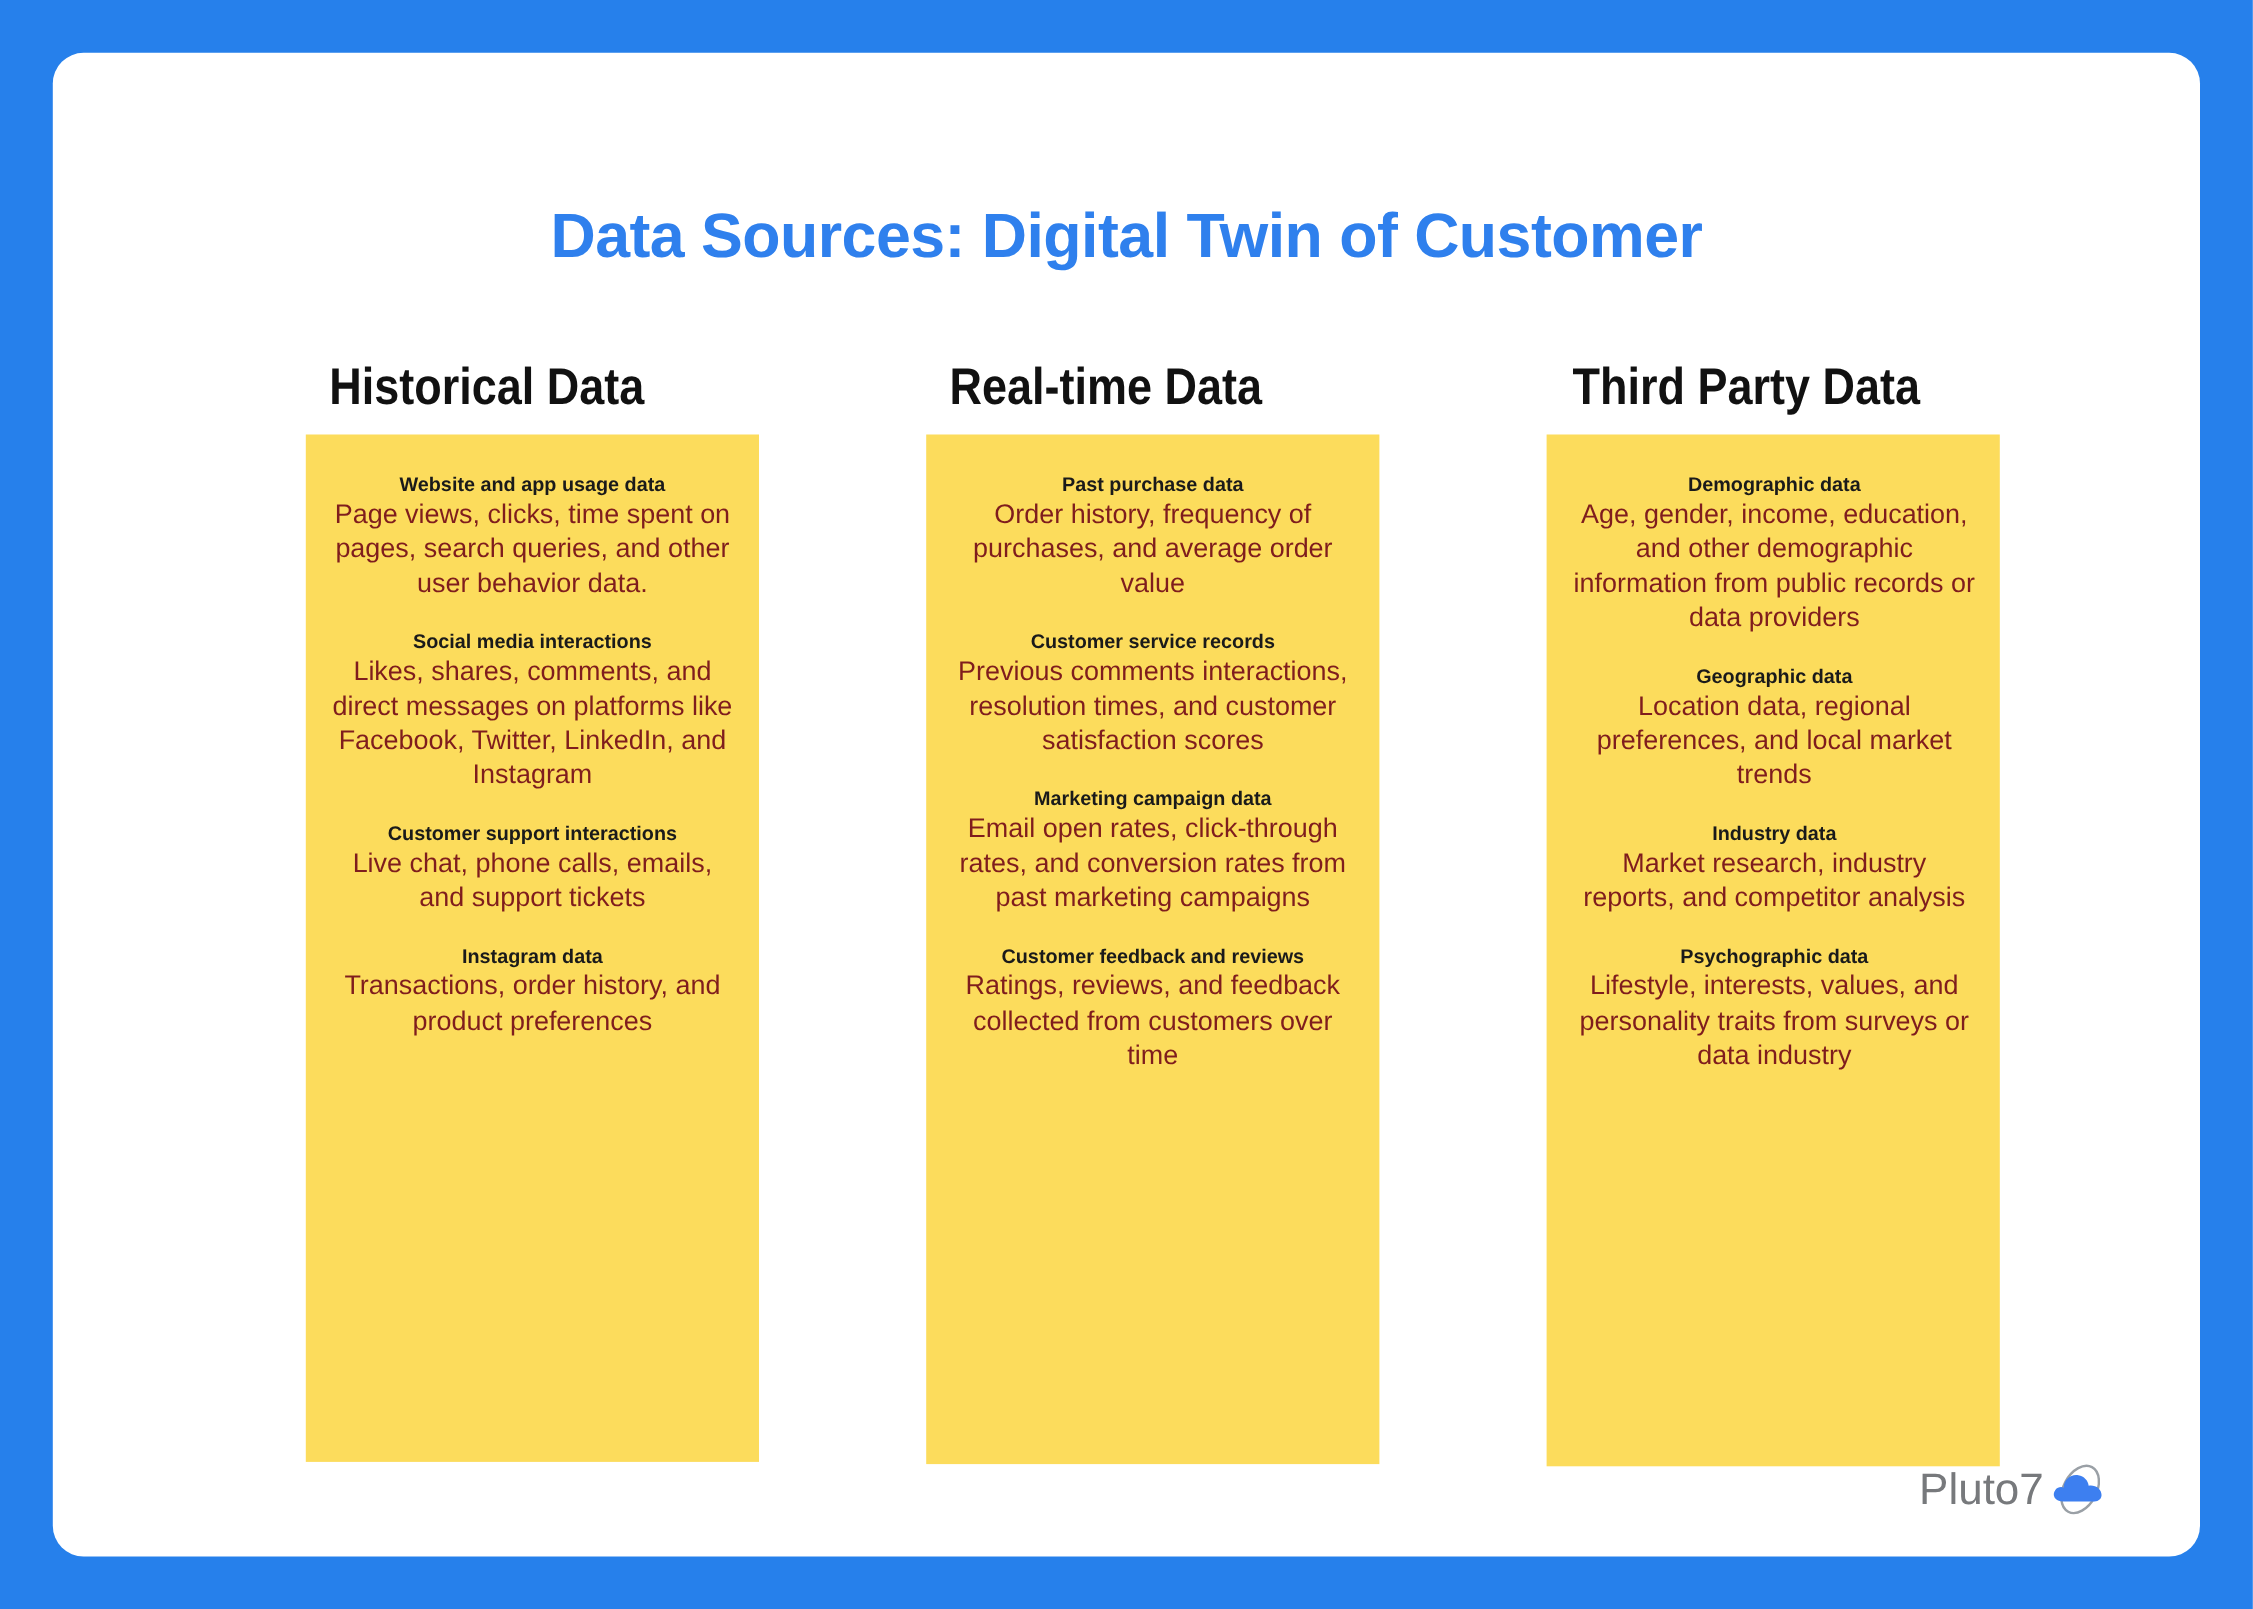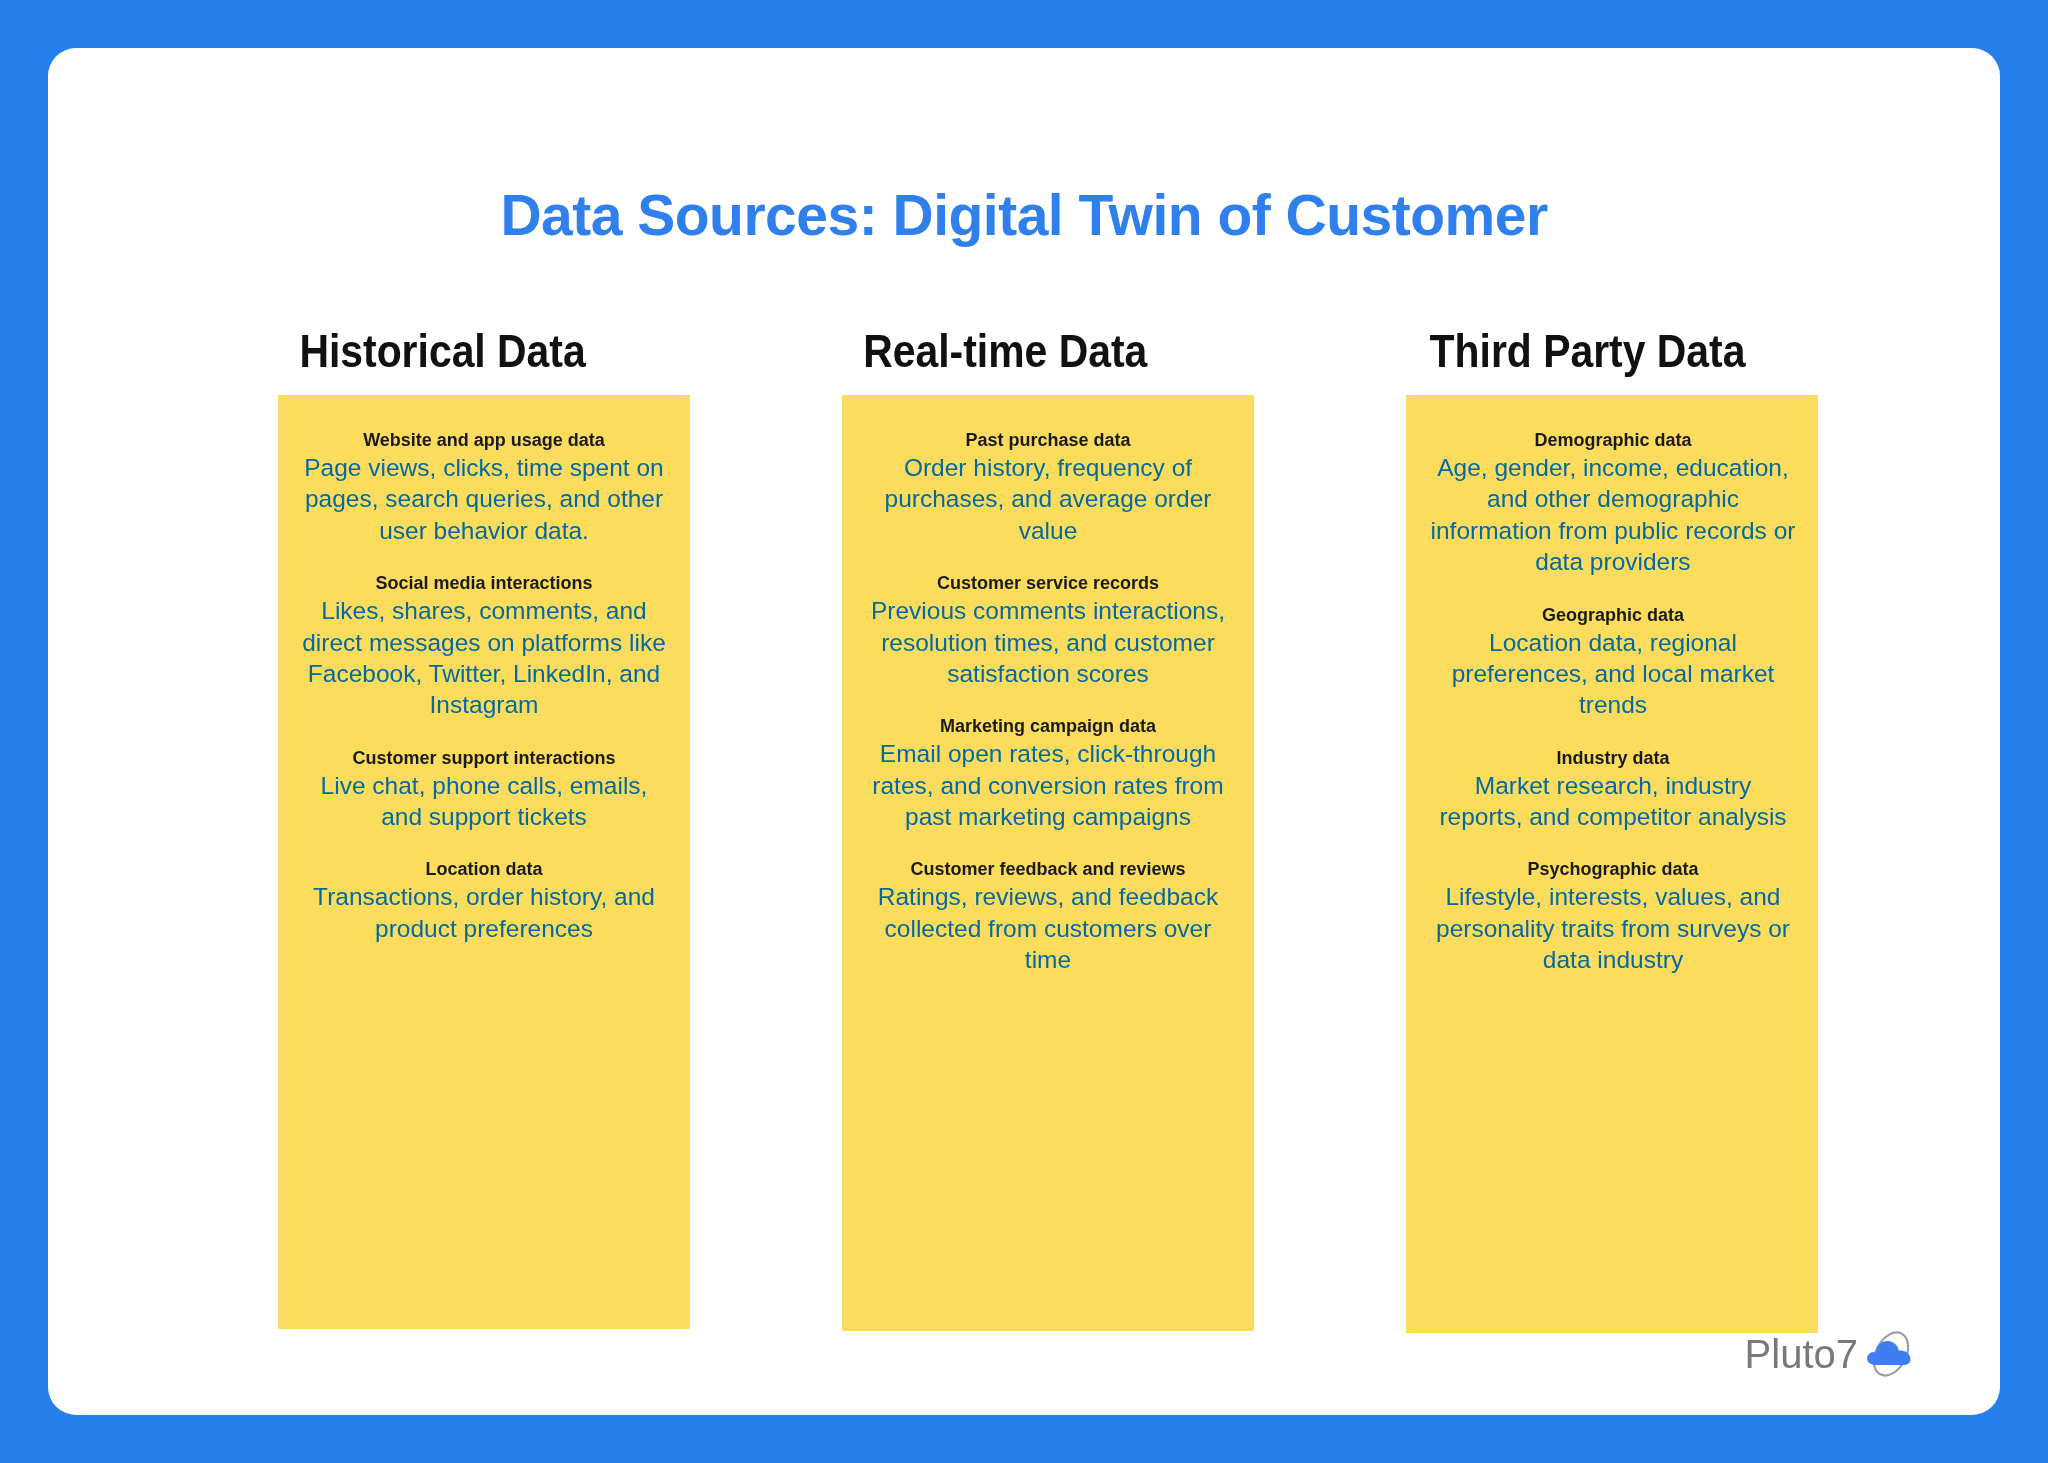--- a/index.html
+++ b/index.html
@@ -74,21 +74,21 @@
   .entry:last-child { margin-bottom: 0; }
   .entry-title {
     font-size: 18px;
     font-weight: bold;
     color: #1a1a1a;
     line-height: 1.28;
   }
   .entry-desc {
     font-size: 24.5px;
     font-weight: normal;
-    color: #0369a1;
+    color: #7f1d1d;
     line-height: 1.28;
   }
   #logo {
     position: absolute;
     right: 78px;
     bottom: 36px;
     display: flex;
     align-items: center;
     gap: 2px;
     text-align: right;
@@ -119,21 +119,21 @@
         </div>
         <div class="entry">
           <div class="entry-title">Social media interactions</div>
           <div class="entry-desc">Likes, shares, comments, and direct messages on platforms like Facebook, Twitter, LinkedIn, and Instagram</div>
         </div>
         <div class="entry">
           <div class="entry-title">Customer support interactions</div>
           <div class="entry-desc">Live chat, phone calls, emails, and support tickets</div>
         </div>
         <div class="entry">
-          <div class="entry-title">Location data</div>
+          <div class="entry-title">Instagram data</div>
           <div class="entry-desc">Transactions, order history, and product preferences</div>
         </div>
       </div>
     </div>
 
     <div class="column">
       <div class="col-header">Real-time Data</div>
       <div class="panel c2">
         <div class="entry">
           <div class="entry-title">Past purchase data</div>

